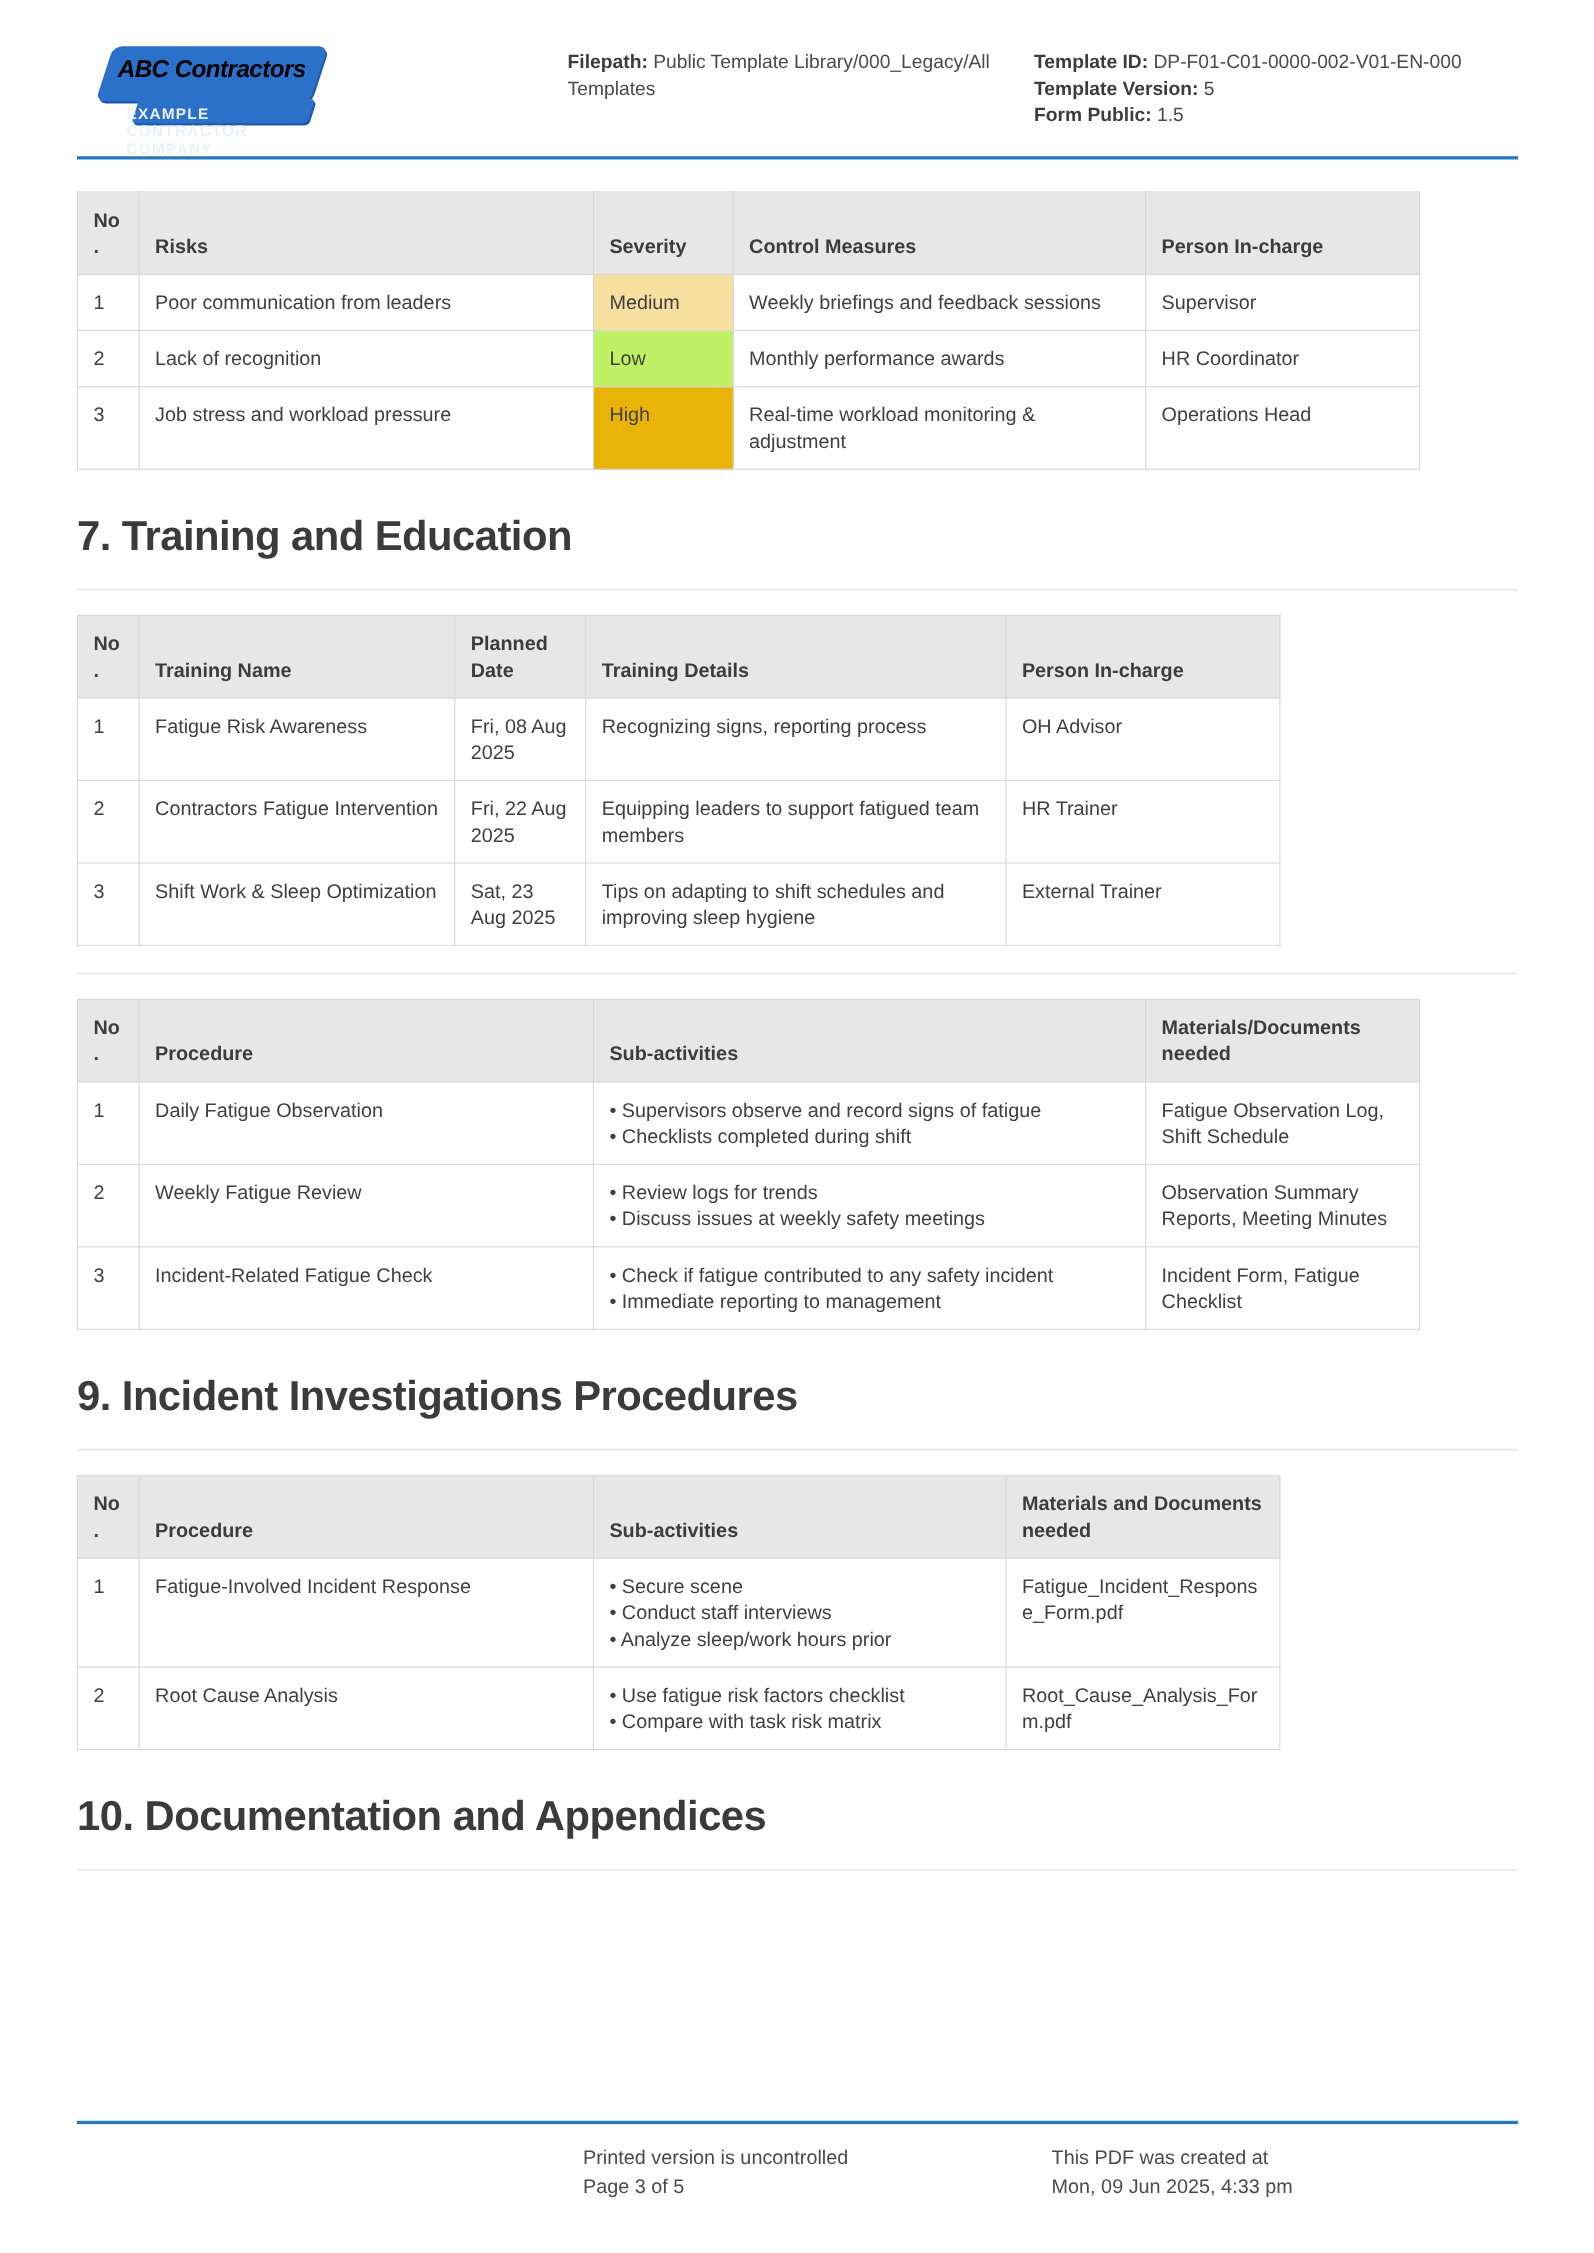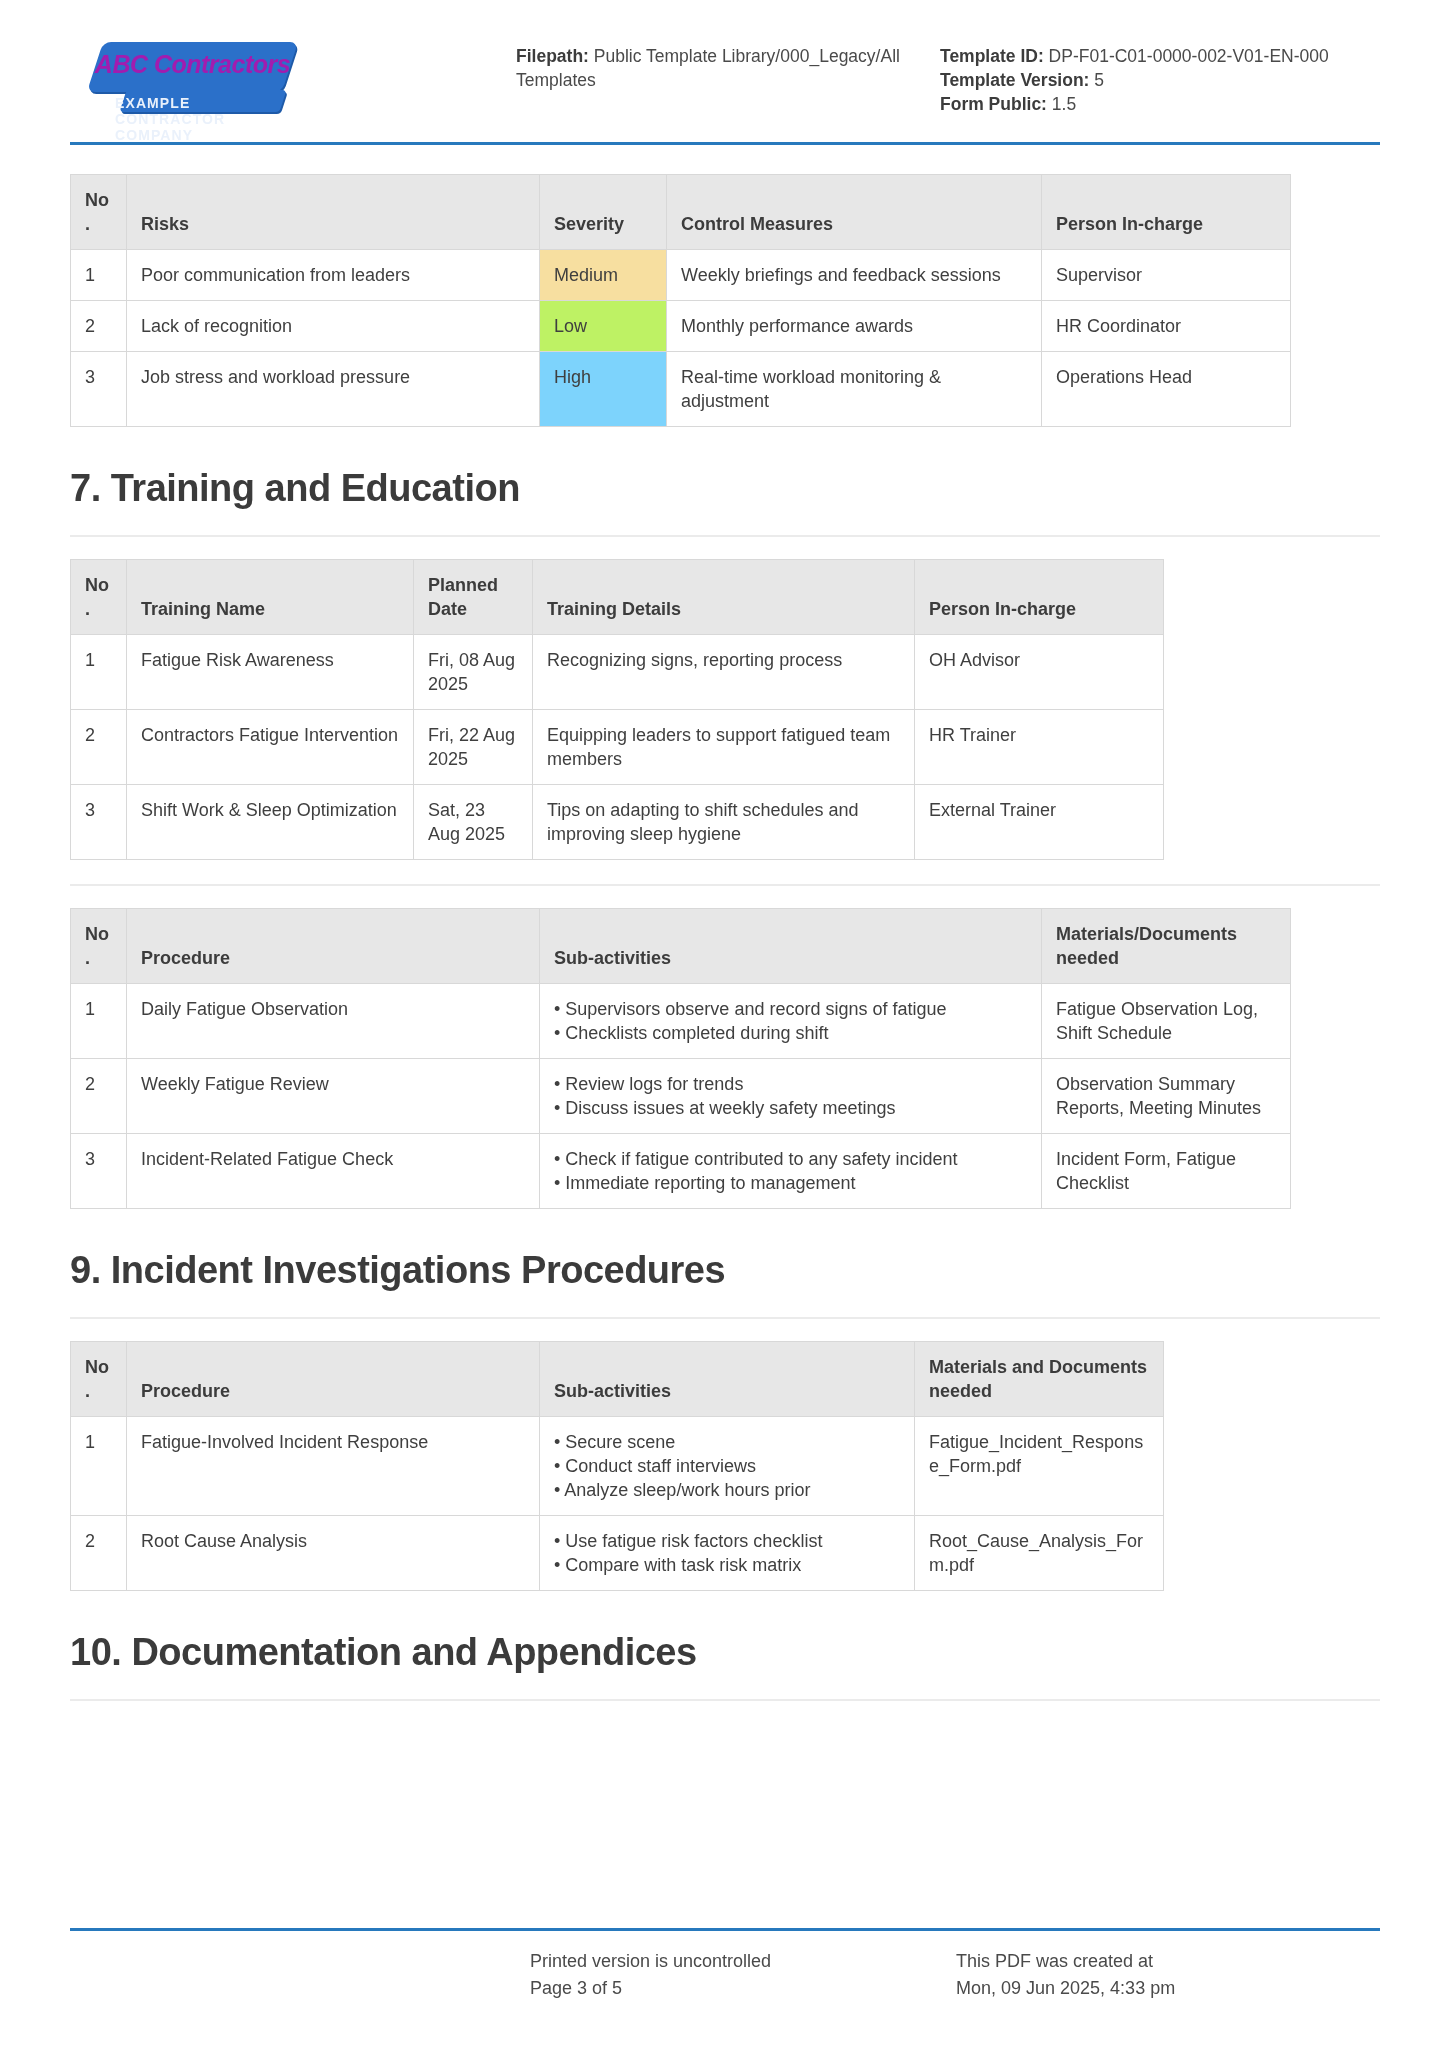--- a/index.html
+++ b/index.html
@@ -4,21 +4,21 @@
 <style>
   html,body{margin:0;padding:0;background:#ffffff;}
   body{font-family:"Liberation Sans","DejaVu Sans",sans-serif;color:#3f3f3f;}
   .page{position:relative;width:1449px;height:2048px;background:#fff;overflow:hidden;}
 
   
   .header{position:relative;height:118px;}
   .logo{position:absolute;left:85px;top:42px;width:215px;height:78px;}
   .logo-band{position:absolute;left:10px;top:0;width:195px;height:50px;background:#2b70c9;transform:skewX(-18deg);border-radius:8px;box-shadow:2px 2px 0 #1e5aa8;}
   .logo-sub-band{position:absolute;left:38px;top:48px;width:160px;height:22px;background:#2b70c9;transform:skewX(-18deg);border-radius:4px;box-shadow:2px 2px 0 #1e5aa8;}
-  .logo-title{position:absolute;left:0;top:8px;width:215px;text-align:center;color:#a21caf;font-weight:bold;font-style:italic;font-size:25px;letter-spacing:-0.5px;}
+  .logo-title{position:absolute;left:0;top:8px;width:215px;text-align:center;color:#000000;font-weight:bold;font-style:italic;font-size:22px;letter-spacing:-0.5px;}
   .logo-subtitle{position:absolute;left:30px;top:53px;width:180px;text-align:left;color:#eaf1fb;font-weight:bold;font-size:14px;letter-spacing:1.1px;}
   .meta-filepath{position:absolute;left:516px;top:44px;width:430px;font-size:17.5px;line-height:24px;color:#4a4a4a;}
   .meta-template{position:absolute;left:940px;top:44px;width:430px;font-size:17.5px;line-height:24px;color:#4a4a4a;}
   .meta-label{font-weight:bold;color:#3c3c3c;}
 
   .rule-blue{margin:24px 0 0 70px;width:1310px;height:3px;background:#2779bd;}
 
   
   .content{margin-left:70px;}
   .doc-table{border-collapse:collapse;table-layout:fixed;margin-top:29px;font-size:18px;}
@@ -103,21 +103,21 @@
             <tr>
               <td>2</td>
               <td>Lack of recognition</td>
               <td style="background: #bef264;">Low</td>
               <td>Monthly performance awards</td>
               <td>HR Coordinator</td>
             </tr>
             <tr>
               <td>3</td>
               <td>Job stress and workload pressure</td>
-              <td style="background: #7dd3fc;">High</td>
+              <td style="background: #eab308;">High</td>
               <td>Real-time workload monitoring &amp; adjustment</td>
               <td>Operations Head</td>
             </tr>
           </tbody>
         </table>
       </div>
     <div id="sections-slot">
         <h2 class="section-heading">7. Training and Education</h2>
         <div class="section-divider"></div>
         <table class="doc-table section-table" style="width: 1093px;">

